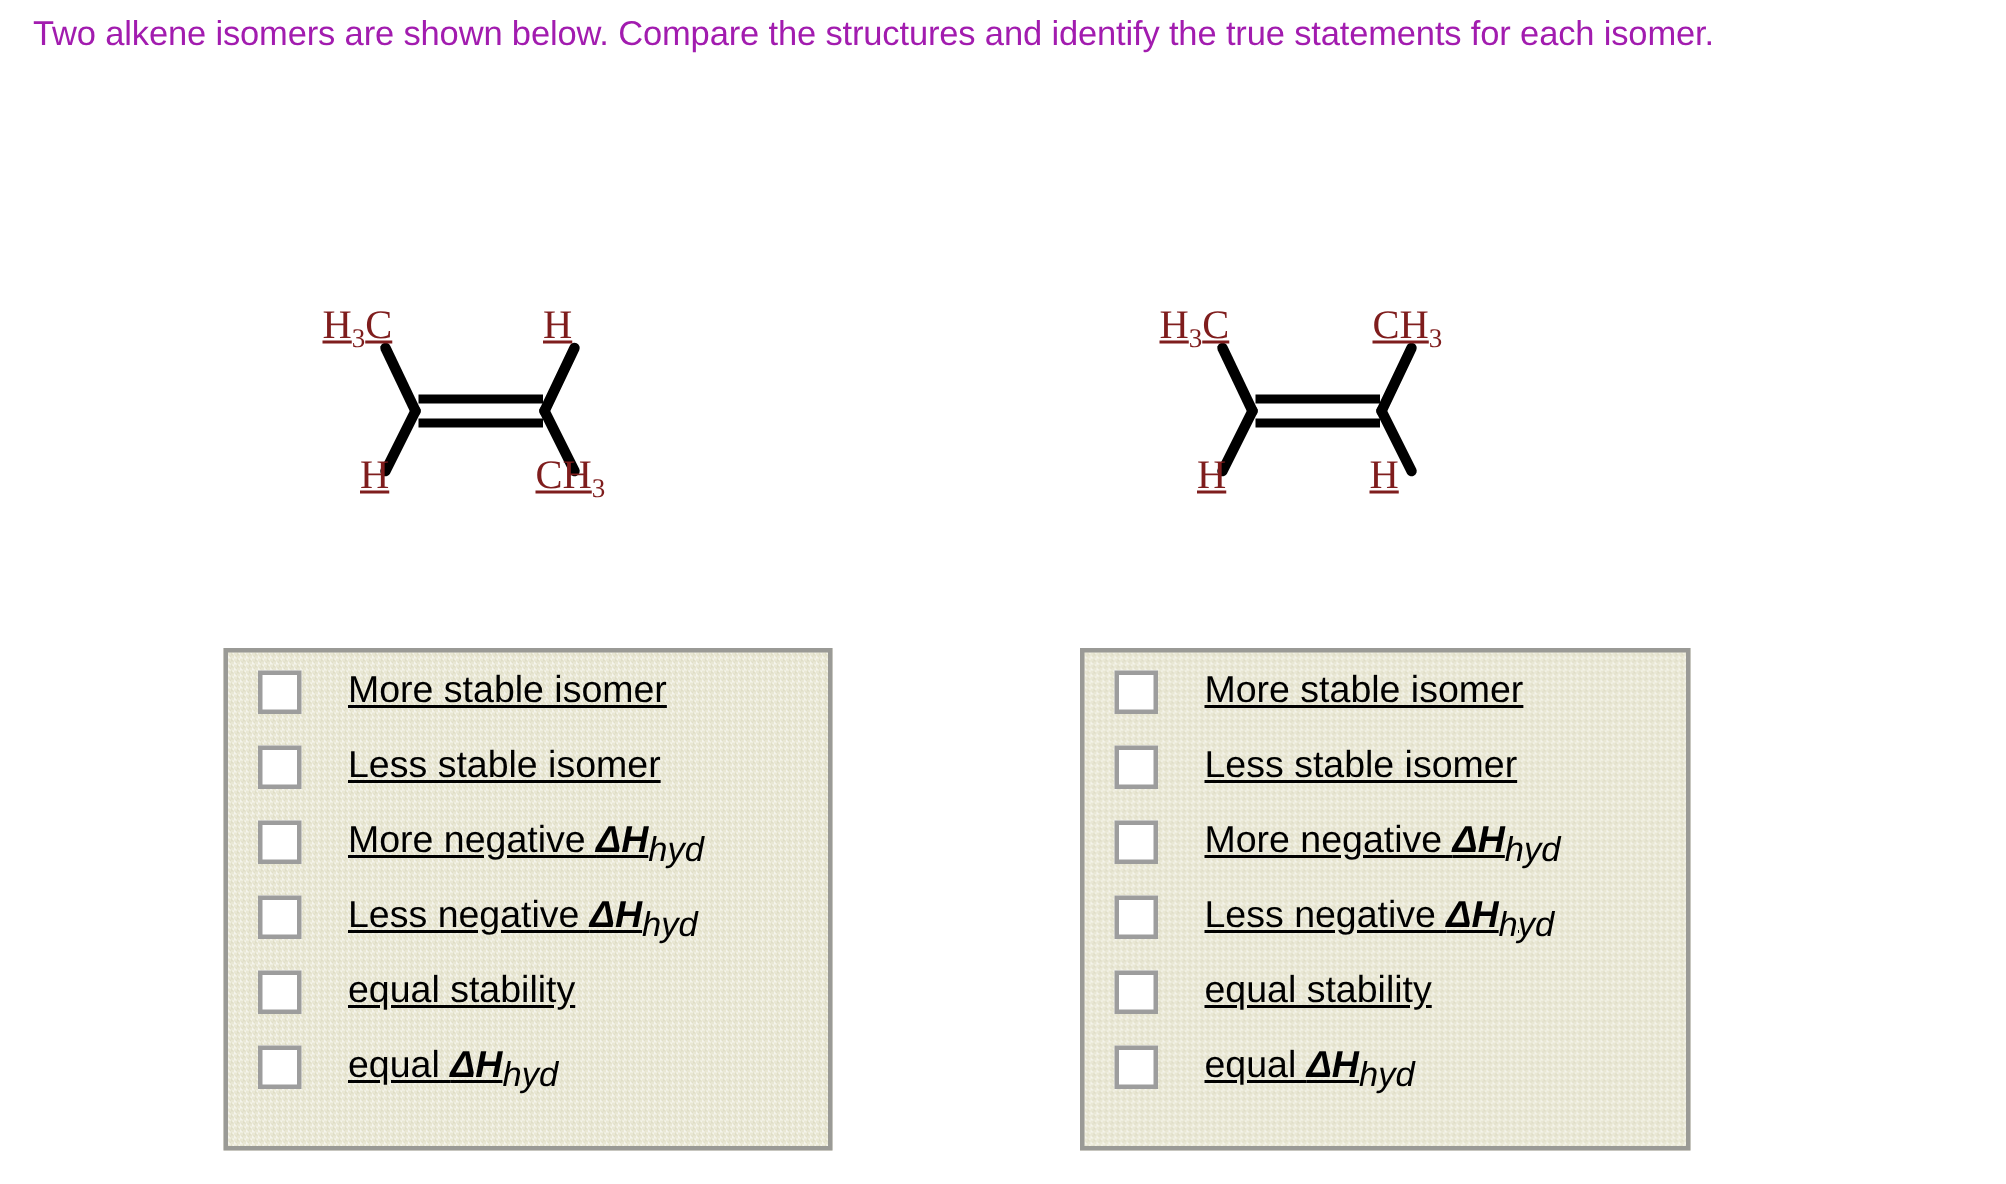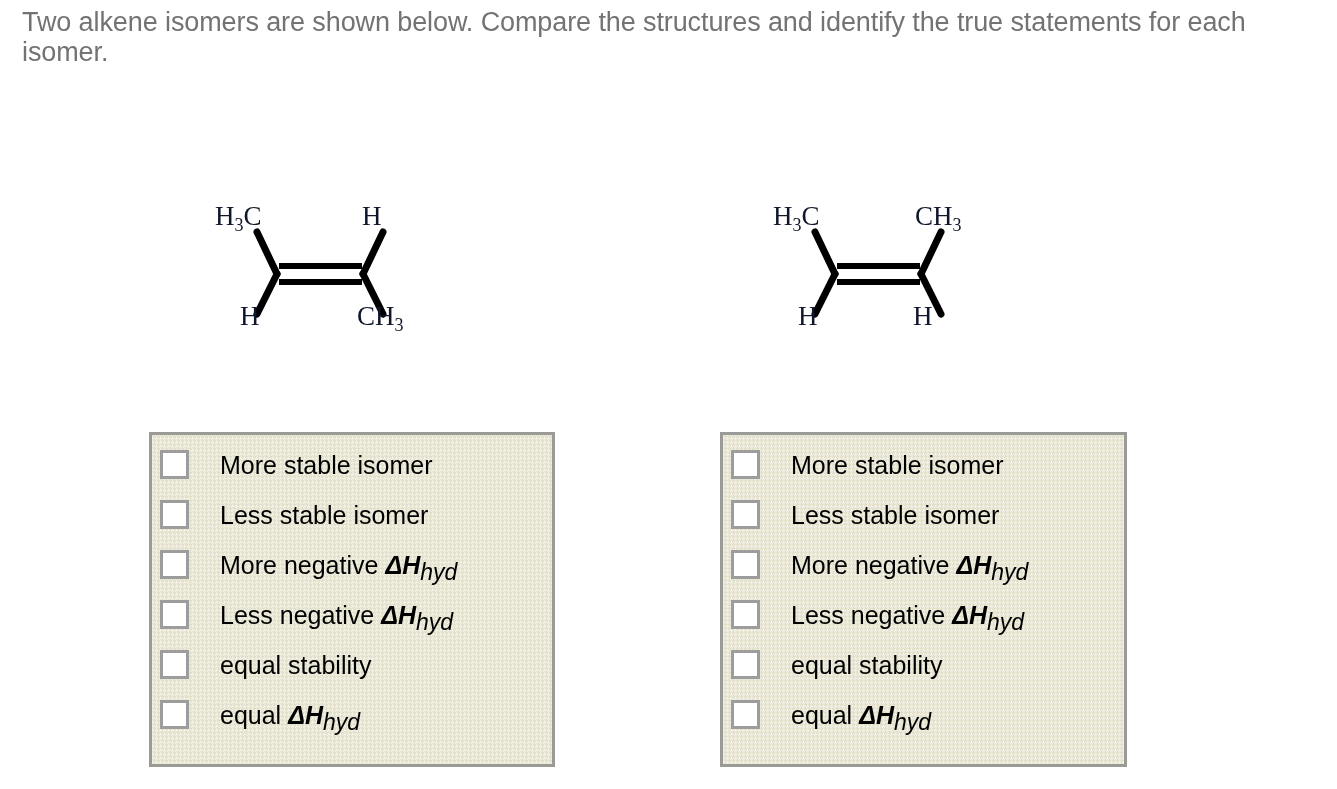--- a/index.html
+++ b/index.html
@@ -15,44 +15,45 @@
     font-family: "Liberation Sans", sans-serif;
     color: #000000;
   }
 
   
   #question-prompt {
     position: absolute;
     left: 22px;
     top: 7px;
     width: 1300px;
-    font-size: 27px;
+    font-size: 23px;
     line-height: 30px;
-    color: #737373;
+    color: #a21caf;
     letter-spacing: -0.1px;
   }
 
   
   .structure {
     position: absolute;
     width: 260px;
     height: 150px;
   }
   #structure-trans { left: 205px; top: 196px; }
   #structure-cis   { left: 765px; top: 196px; }
 
   .structure svg { display: block; }
 
   .atom-label {
     position: absolute;
     font-family: "Liberation Serif", serif;
     font-size: 27px;
     line-height: 27px;
-    color: #0f172a;
+    color: #7f1d1d;
     white-space: nowrap;
+    text-decoration: underline;
   }
   .atom-label sub {
     font-size: 18px;
     line-height: 0;
   }
 
   
   .answer-panel {
     position: absolute;
     box-sizing: border-box;
@@ -63,24 +64,25 @@
     background-size: 4px 4px, 4px 4px;
     background-position: 0 0, 2px 2px;
     border: 3px solid #9a9a96;
     padding: 0;
   }
   #panel-left  { left: 149px; top: 432px; width: 406px; height: 335px; }
   #panel-right { left: 720px; top: 432px; width: 407px; height: 335px; }
 
   .option-row {
     position: absolute;
-    left: 8px;
+    left: 20px;
     height: 32px;
     display: flex;
-    align-items: flex-end;
+    align-items: flex-start;
+    text-decoration: underline;
   }
   .option-checkbox {
     box-sizing: border-box;
     width: 29px;
     height: 29px;
     background: #ffffff;
     border: 3px solid #9d9d9d;
     flex: 0 0 auto;
     cursor: pointer;
   }

